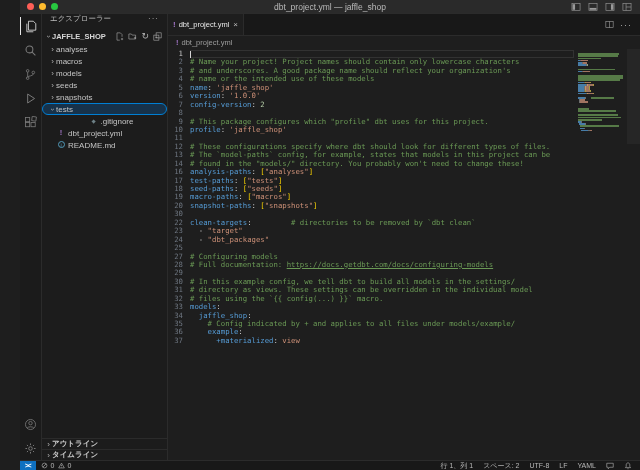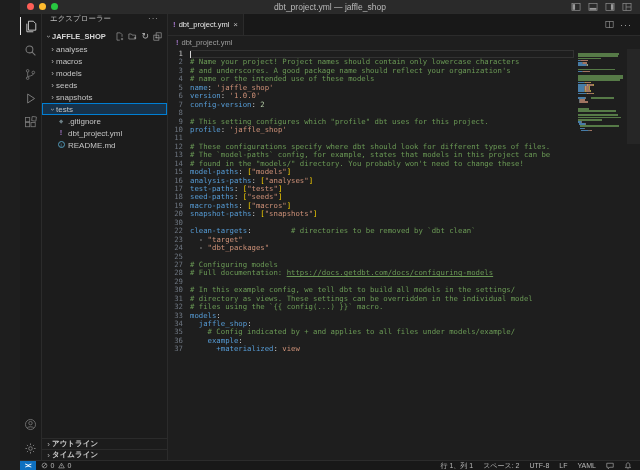--- a/index.html
+++ b/index.html
@@ -32,21 +32,21 @@
   .sidebar-header { height:16px; display:flex; align-items:flex-start; padding:0 8px; color:#bbbbbb; font-size:7.5px; flex:none; }
   .sidebar-header .dots { margin-left:auto; color:#a0a0a0; letter-spacing:1px; font-size:8px; }
   .project-row { height:13px; display:flex; align-items:center; padding-left:3px; color:#d7d7d7; font-size:7.5px; font-weight:bold; flex:none; }
   .project-row .toolbar { margin-left:auto; display:flex; gap:4px; margin-right:5px; }
   .project-row .toolbar svg { width:9px; height:9px; color:#b5b5b5; }
   .project-row .toolbar .refresh { font-size:9px; font-weight:normal; color:#b5b5b5; line-height:9px; }
   .chev { display:inline-block; width:7px; color:#b0b0b0; font-size:8px; font-weight:normal; transform:none; text-align:center; flex:none; }
   .chev.down { transform:rotate(90deg); }
   .tree { flex:1; overflow:hidden; font-size:8px; color:#c5c5c5; }
   .tree-row { height:12px; display:flex; align-items:center; position:relative; border:1px solid transparent; }
-  .tree-row.selected { background:var(--sel-bg); border-color:var(--sel-border); }
+  .tree-row.selected { background:var(--sel-bg); border-color:var(--sel-border);border-radius:6px; }
   .tree-row .ficon { width:8px; text-align:center; margin-right:3px; flex:none; font-size:7px; line-height:8px; }
   .ficon.git { color:var(--git-icon); font-size:5.5px; }
   .ficon.yaml { color:var(--yaml-icon); font-weight:bold; font-size:7.5px; }
   .ficon.info { color:var(--info-icon); }
   .ficon.info i { display:inline-block; width:7px; height:7px; border:0.8px solid var(--info-icon); border-radius:50%; font-size:5.5px; line-height:7px; font-style:normal; text-align:center; }
   .sidebar-bottom { flex:none; font-size:7.5px; color:#cccccc; font-weight:bold; }
   .sb-section { height:11px; display:flex; align-items:center; padding-left:3px; border-top:1px solid var(--border); }
 
   
   .editor { flex:1; display:flex; flex-direction:column; min-width:0; background:var(--editor-bg); }
@@ -212,21 +212,21 @@
             <span>seeds</span>
           </div>
           <div class="tree-row" style="padding-left: 6px;">
             <span class="chev">›</span>
             <span>snapshots</span>
           </div>
           <div class="tree-row selected" style="padding-left: 6px;">
             <span class="chev down">›</span>
             <span>tests</span>
           </div>
-          <div class="tree-row" style="padding-left: 14px;">
+          <div class="tree-row" style="padding-left: 14px; justify-content: center;">
             <span class="ficon git">◆</span>
             <span>.gitignore</span>
           </div>
           <div class="tree-row" style="padding-left: 14px;">
             <span class="ficon yaml">!</span>
             <span>dbt_project.yml</span>
           </div>
           <div class="tree-row" style="padding-left: 14px;">
             <span class="ficon info"><i>i</i></span>
             <span>README.md</span>
@@ -266,27 +266,26 @@
       <div class="code-wrap">
         <div class="code" id="code">
             <div class="code-line cur"><span class="gutter">1</span><span class="ltext"><span class="cursor"></span></span></div>
             <div class="code-line"><span class="gutter">2</span><span class="ltext"><span class="tk-cm"># Name your project! Project names should contain only lowercase characters</span></span></div>
             <div class="code-line"><span class="gutter">3</span><span class="ltext"><span class="tk-cm"># and underscores. A good package name should reflect your organization's</span></span></div>
             <div class="code-line"><span class="gutter">4</span><span class="ltext"><span class="tk-cm"># name or the intended use of these models</span></span></div>
             <div class="code-line"><span class="gutter">5</span><span class="ltext"><span class="tk-key">name</span><span class="tk-pun">: </span><span class="tk-str">'jaffle_shop'</span></span></div>
             <div class="code-line"><span class="gutter">6</span><span class="ltext"><span class="tk-key">version</span><span class="tk-pun">: </span><span class="tk-str">'1.0.0'</span></span></div>
             <div class="code-line"><span class="gutter">7</span><span class="ltext"><span class="tk-key">config-version</span><span class="tk-pun">: </span><span class="tk-num">2</span></span></div>
             <div class="code-line"><span class="gutter">8</span><span class="ltext"></span></div>
-            <div class="code-line"><span class="gutter">9</span><span class="ltext"><span class="tk-cm"># This setting configures which "profile" dbt uses for this project.</span></span></div>
+            <div class="code-line"><span class="gutter">9</span><span class="ltext"><span class="tk-cm"># This package configures which "profile" dbt uses for this project.</span></span></div>
             <div class="code-line"><span class="gutter">10</span><span class="ltext"><span class="tk-key">profile</span><span class="tk-pun">: </span><span class="tk-str">'jaffle_shop'</span></span></div>
             <div class="code-line"><span class="gutter">11</span><span class="ltext"></span></div>
             <div class="code-line"><span class="gutter">12</span><span class="ltext"><span class="tk-cm"># These configurations specify where dbt should look for different types of files.</span></span></div>
             <div class="code-line"><span class="gutter">13</span><span class="ltext"><span class="tk-cm"># The `model-paths` config, for example, states that models in this project can be</span></span></div>
             <div class="code-line"><span class="gutter">14</span><span class="ltext"><span class="tk-cm"># found in the "models/" directory. You probably won't need to change these!</span></span></div>
-            <div class="code-line"><span class="gutter">15</span><span class="ltext"><span class="tk-key">model-paths</span><span class="tk-pun">: </span><span class="tk-br">[</span><span class="tk-str">"models"</span><span class="tk-br">]</span></span></div>
             <div class="code-line"><span class="gutter">16</span><span class="ltext"><span class="tk-key">analysis-paths</span><span class="tk-pun">: </span><span class="tk-br">[</span><span class="tk-str">"analyses"</span><span class="tk-br">]</span></span></div>
             <div class="code-line"><span class="gutter">17</span><span class="ltext"><span class="tk-key">test-paths</span><span class="tk-pun">: </span><span class="tk-br">[</span><span class="tk-str">"tests"</span><span class="tk-br">]</span></span></div>
             <div class="code-line"><span class="gutter">18</span><span class="ltext"><span class="tk-key">seed-paths</span><span class="tk-pun">: </span><span class="tk-br">[</span><span class="tk-str">"seeds"</span><span class="tk-br">]</span></span></div>
             <div class="code-line"><span class="gutter">19</span><span class="ltext"><span class="tk-key">macro-paths</span><span class="tk-pun">: </span><span class="tk-br">[</span><span class="tk-str">"macros"</span><span class="tk-br">]</span></span></div>
             <div class="code-line"><span class="gutter">20</span><span class="ltext"><span class="tk-key">snapshot-paths</span><span class="tk-pun">: </span><span class="tk-br">[</span><span class="tk-str">"snapshots"</span><span class="tk-br">]</span></span></div>
             <div class="code-line"><span class="gutter">30</span><span class="ltext"></span></div>
             <div class="code-line"><span class="gutter">22</span><span class="ltext"><span class="tk-key">clean-targets</span><span class="tk-pun">:</span><span class="tk-txt">         </span><span class="tk-cm"># directories to be removed by `dbt clean`</span></span></div>
             <div class="code-line"><span class="gutter">23</span><span class="ltext"><span class="tk-txt">  </span><span class="tk-pun">- </span><span class="tk-str">"target"</span></span></div>
             <div class="code-line"><span class="gutter">24</span><span class="ltext"><span class="tk-txt">  </span><span class="tk-pun">- </span><span class="tk-str">"dbt_packages"</span></span></div>
             <div class="code-line"><span class="gutter">25</span><span class="ltext"></span></div>

